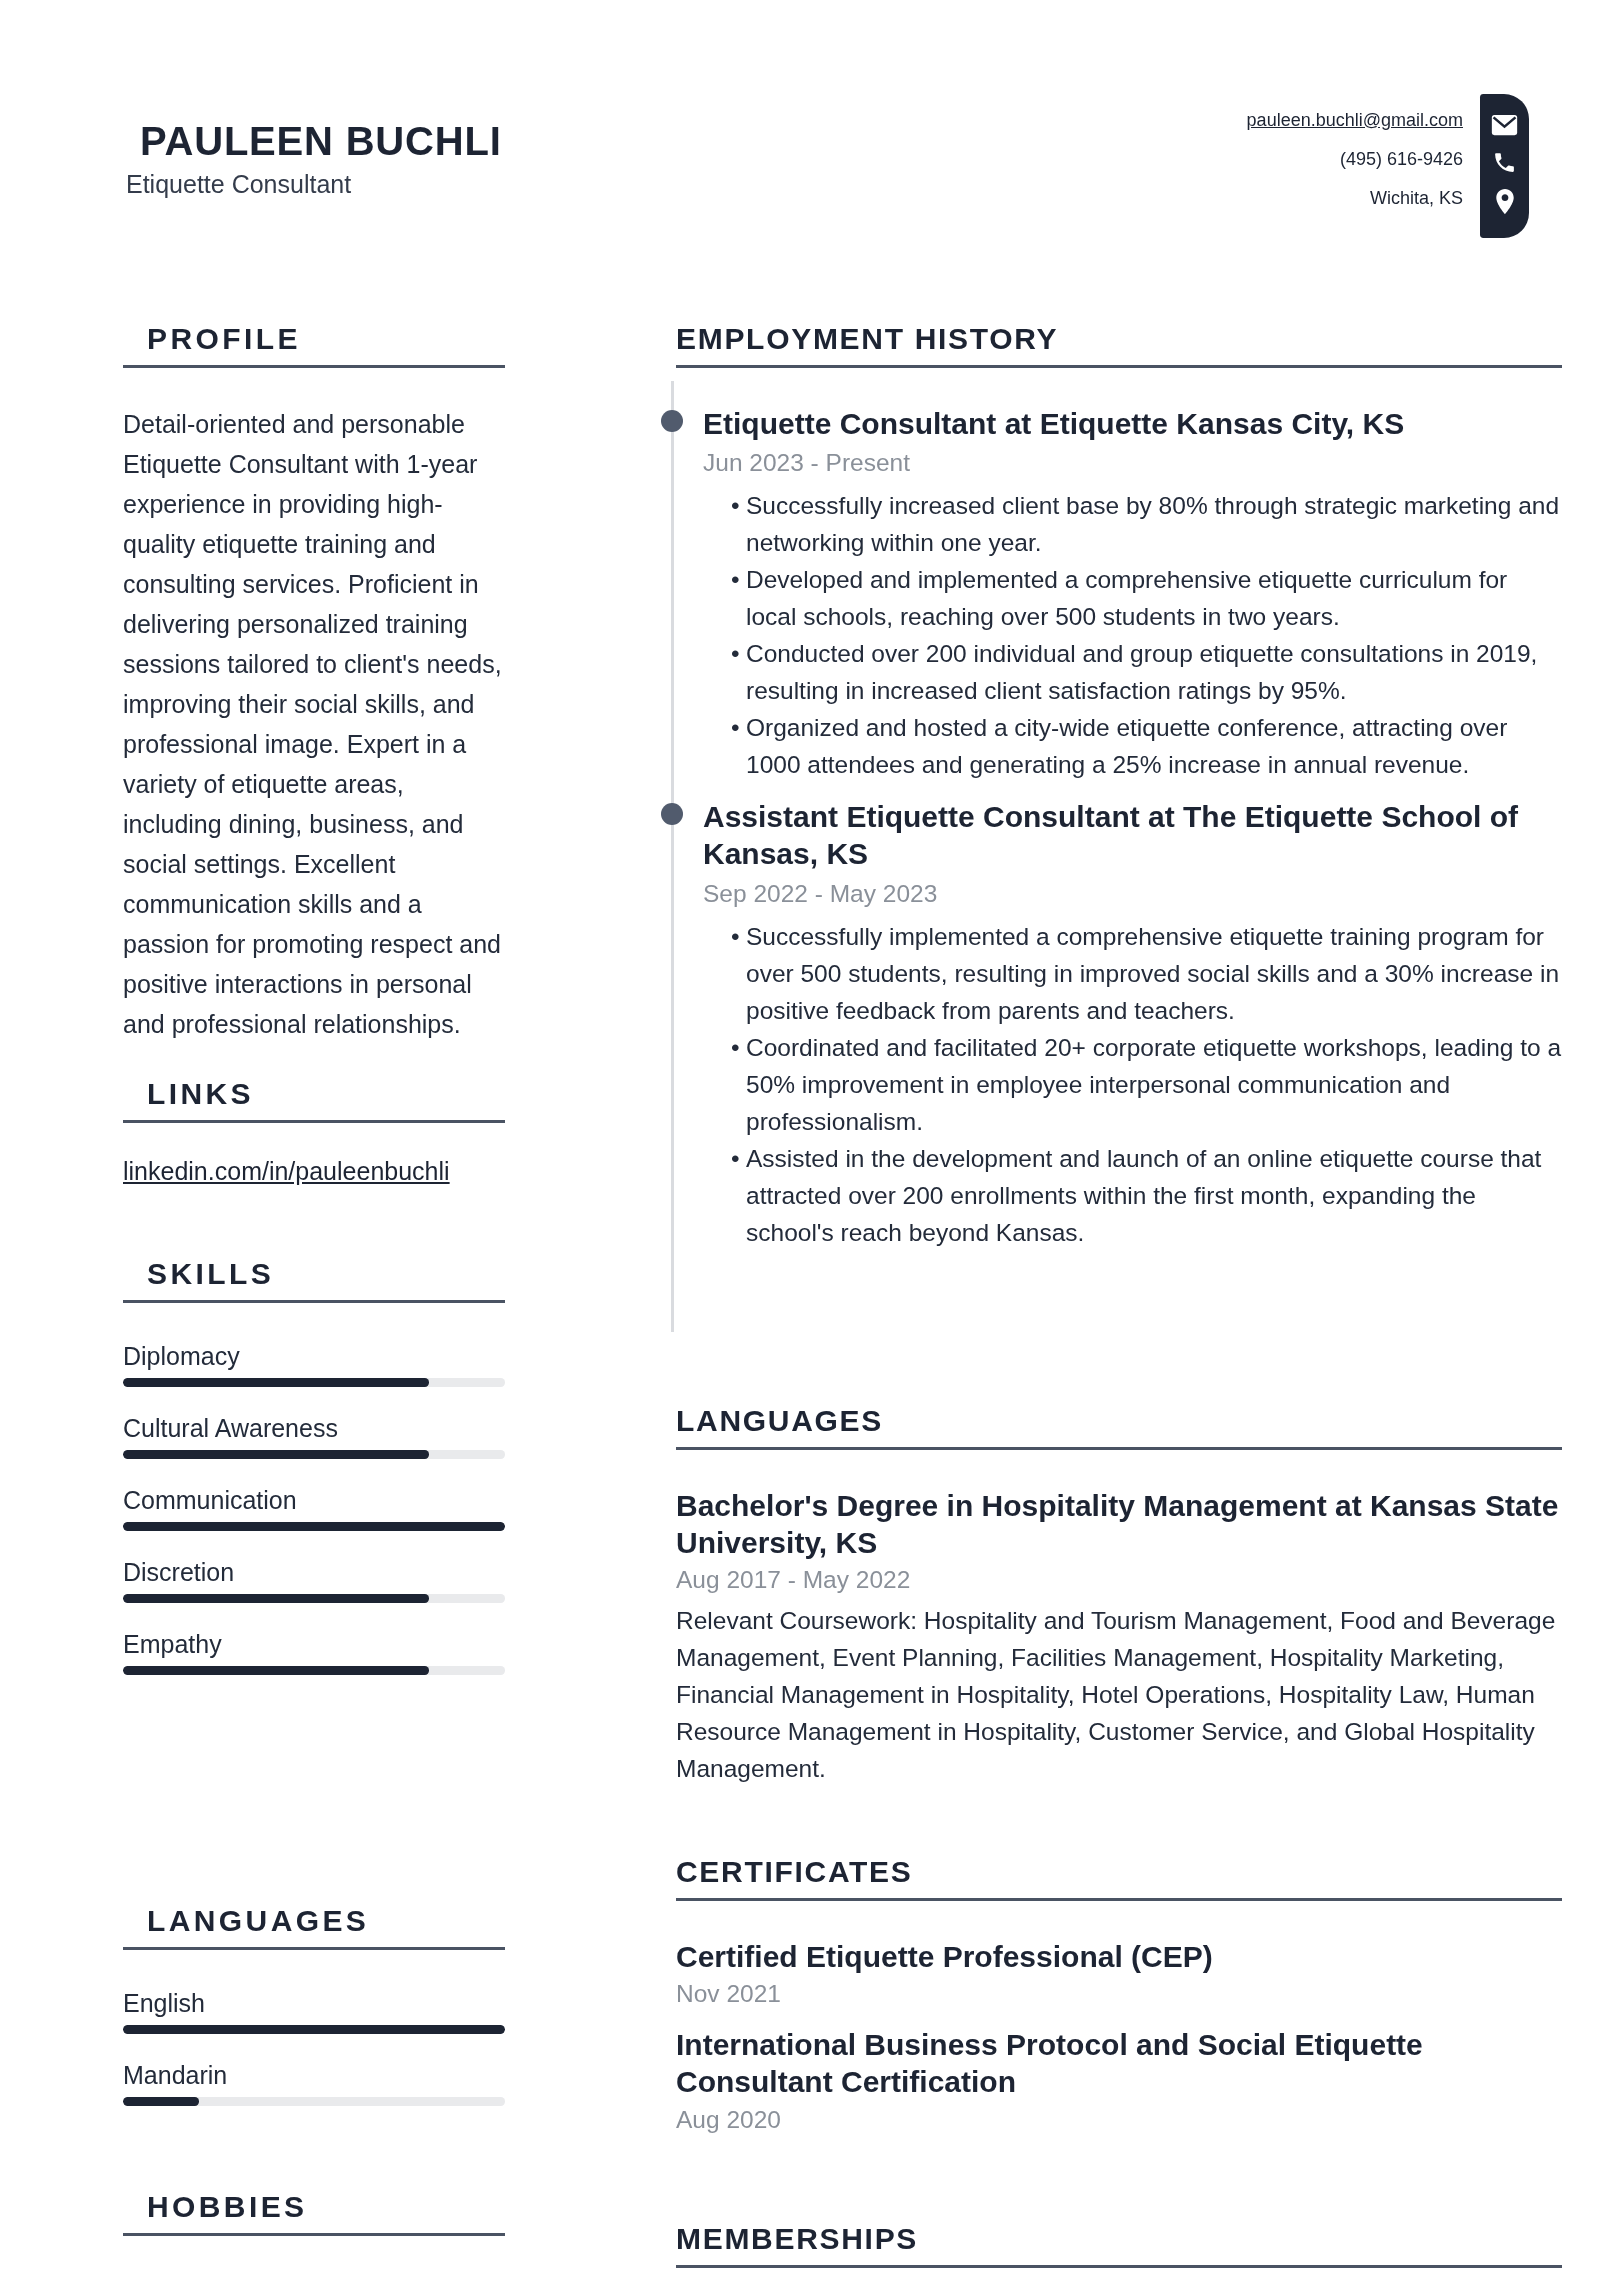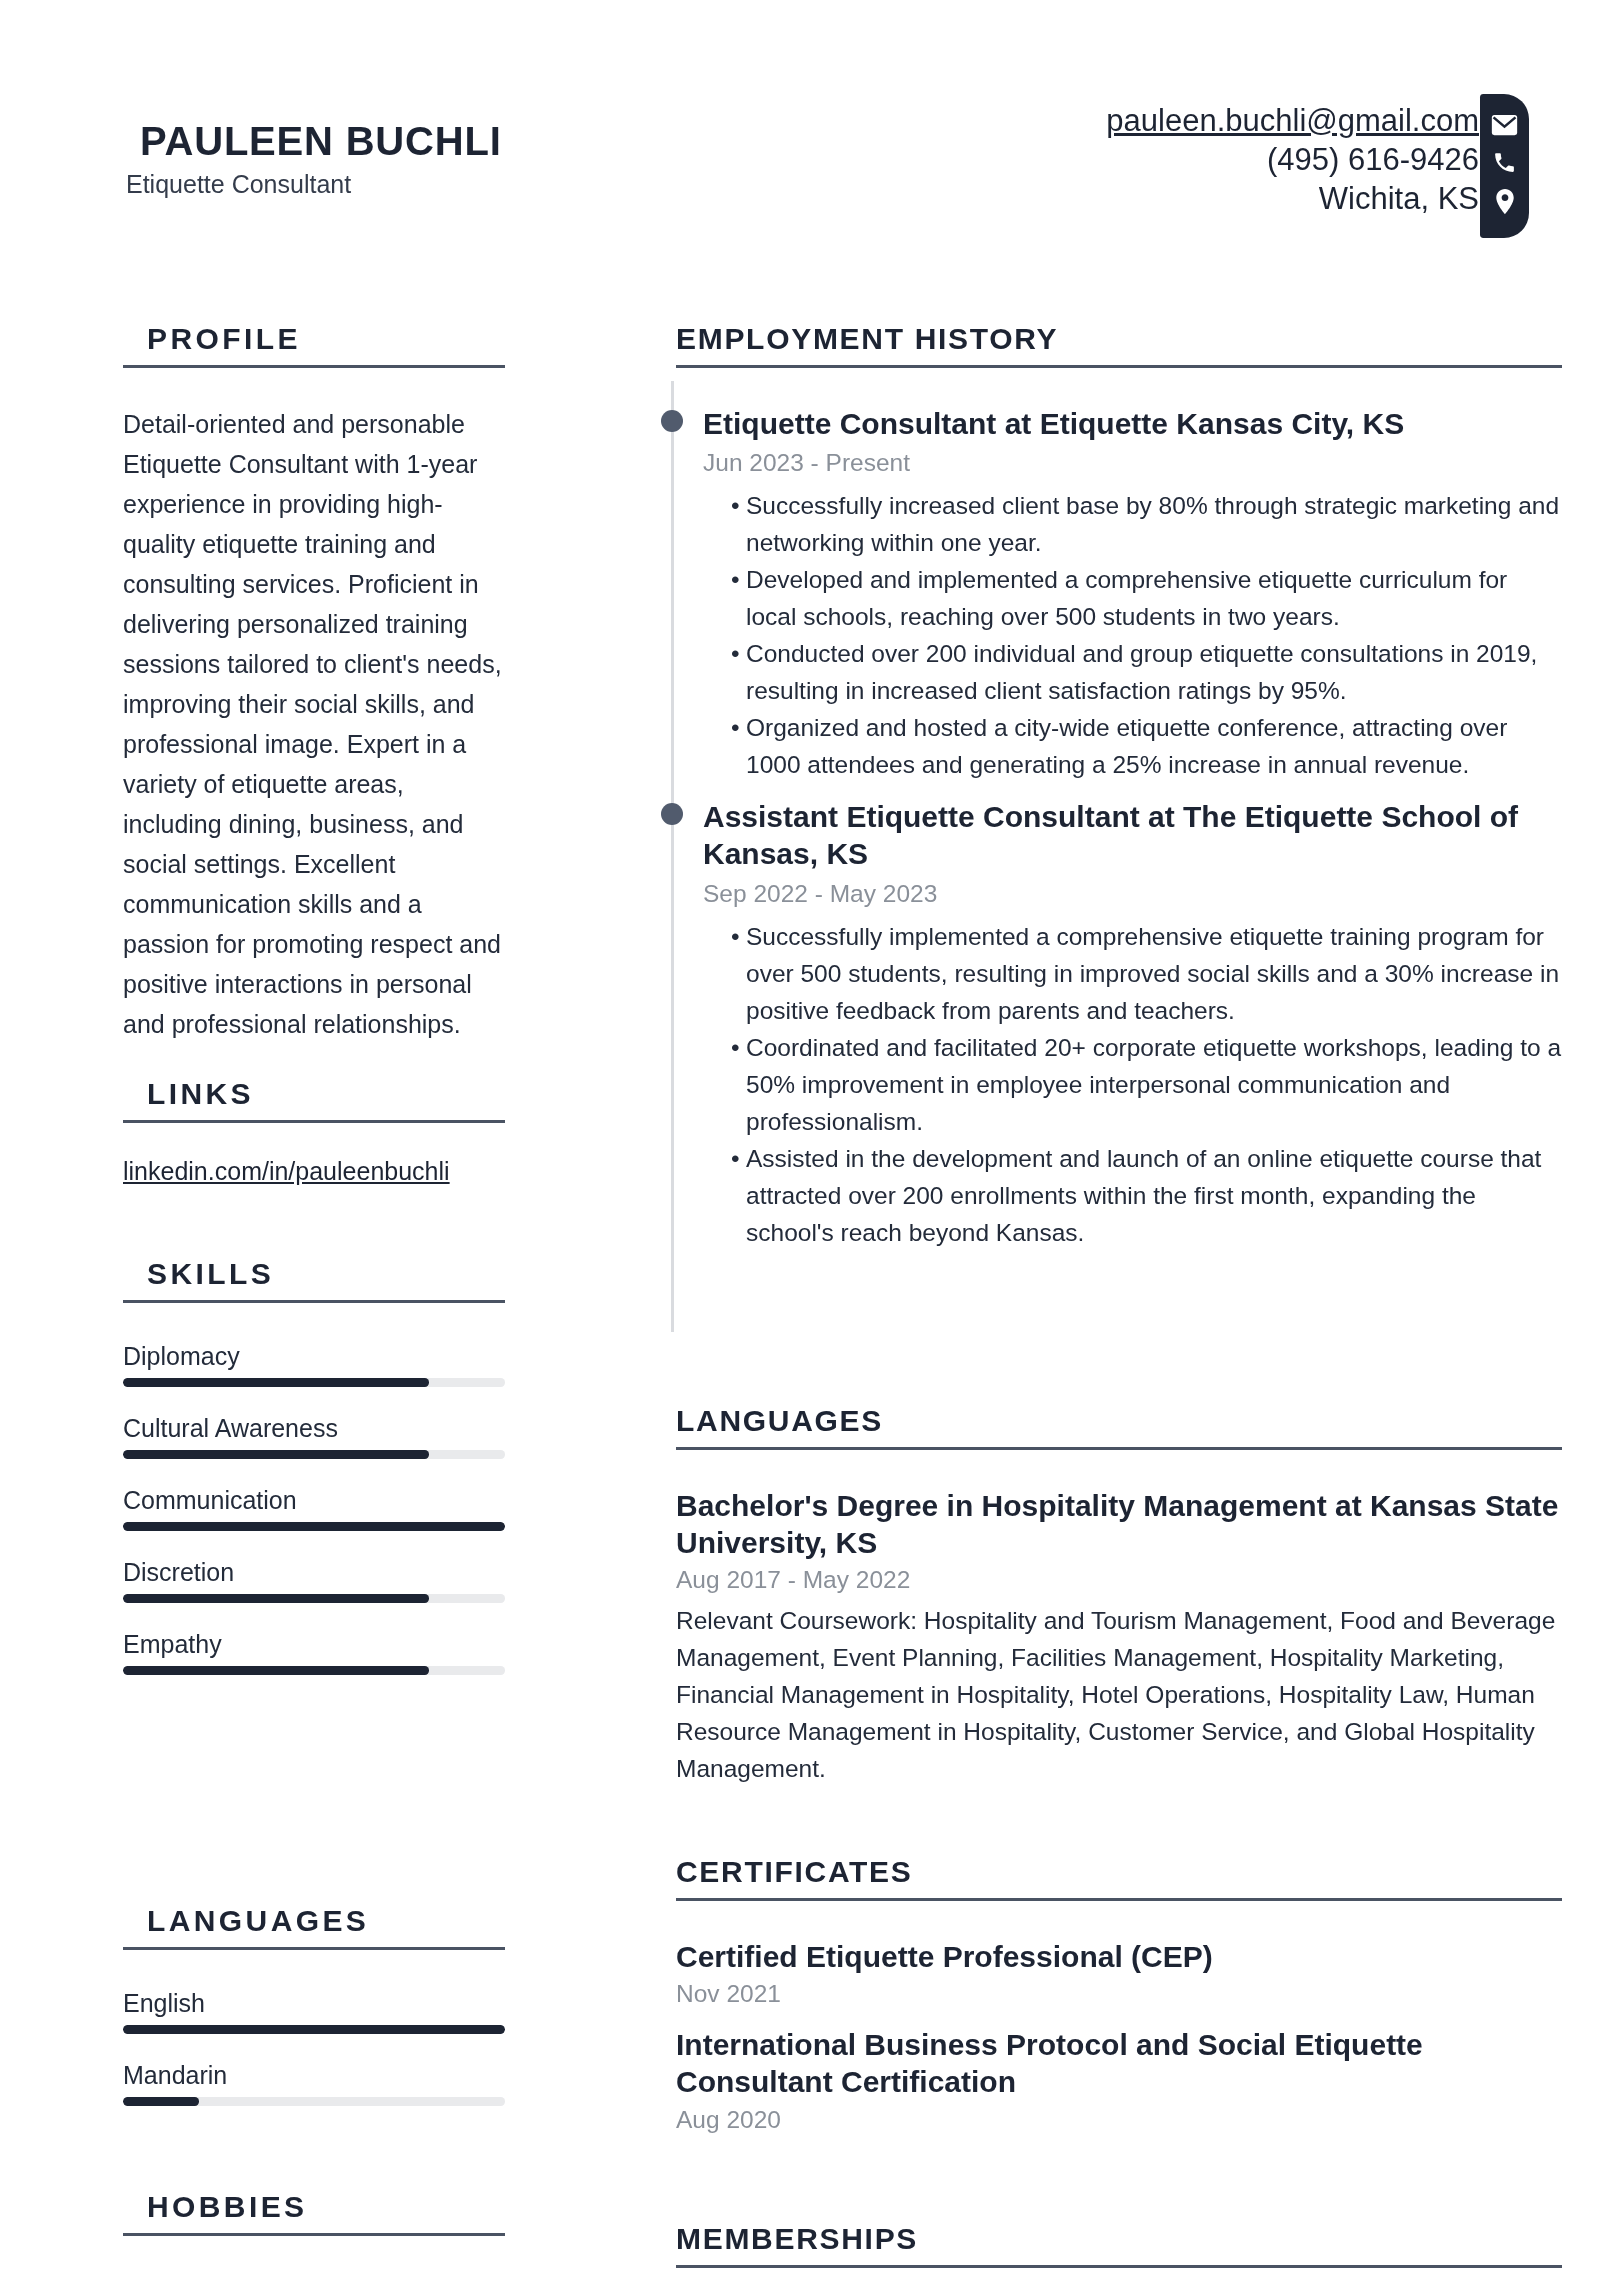--- a/index.html
+++ b/index.html
@@ -13,21 +13,21 @@
   }
   *{box-sizing:border-box;}
   html,body{margin:0;padding:0;}
   body{background:#ffffff;font-family:"Liberation Sans","DejaVu Sans",sans-serif;color:var(--body);}
   .page{position:relative;width:1624px;height:2295px;background:#ffffff;overflow:hidden;}
 
   
   .name{position:absolute;left:124px;top:105px;margin:16px;font-size:40px;line-height:1;
         font-weight:bold;letter-spacing:0.8px;color:var(--navy);}
   .subtitle{position:absolute;left:126px;top:170px;font-size:25px;color:#343c4b;}
-  .contact{position:absolute;right:145px;top:101px;text-align:right;font-size:31px;line-height:39px;color:var(--navy);}
+  .contact{position:absolute;right:161px;top:101px;text-align:right;font-size:18px;line-height:39px;color:var(--navy);}
   .contact a{color:var(--navy);text-decoration:underline;}
   .icon-box{position:absolute;left:1480px;top:94px;width:49px;height:144px;background:var(--navy);
             border-radius:3.4px 25px 25px 3.4px;display:flex;flex-direction:column;align-items:center;
             justify-content:space-evenly;padding:6.8px 0;}
   .icon-box svg{display:block;}
 
   
   .sec{position:absolute;}
   .sec h2{margin:0;font-size:30px;font-weight:bold;color:var(--navy);letter-spacing:1.7px;line-height:30px;}
   .left-sec h2{letter-spacing:3.4px;margin-left:24px;}

